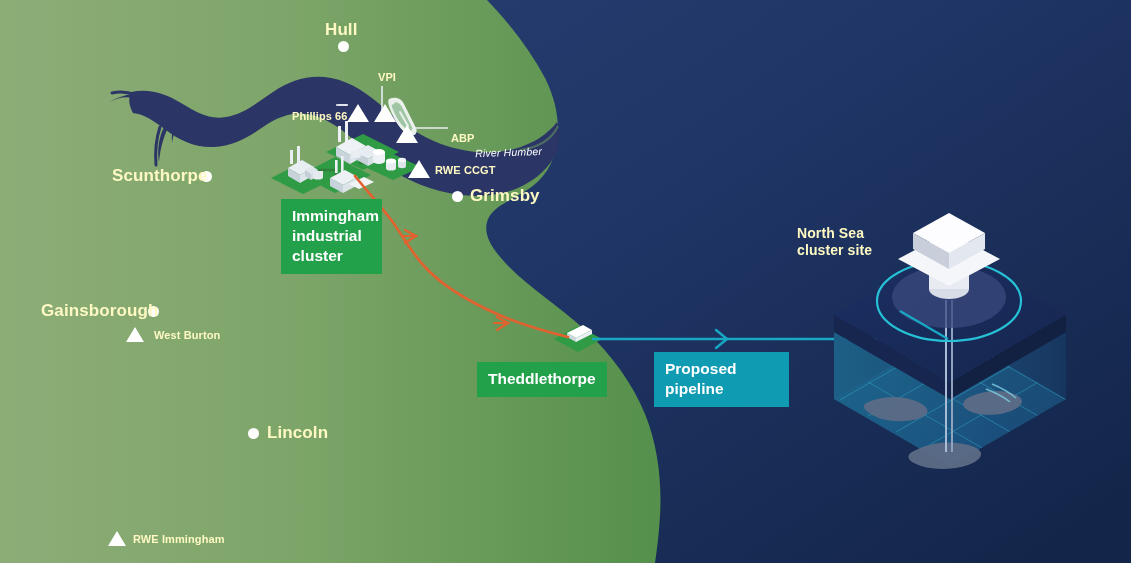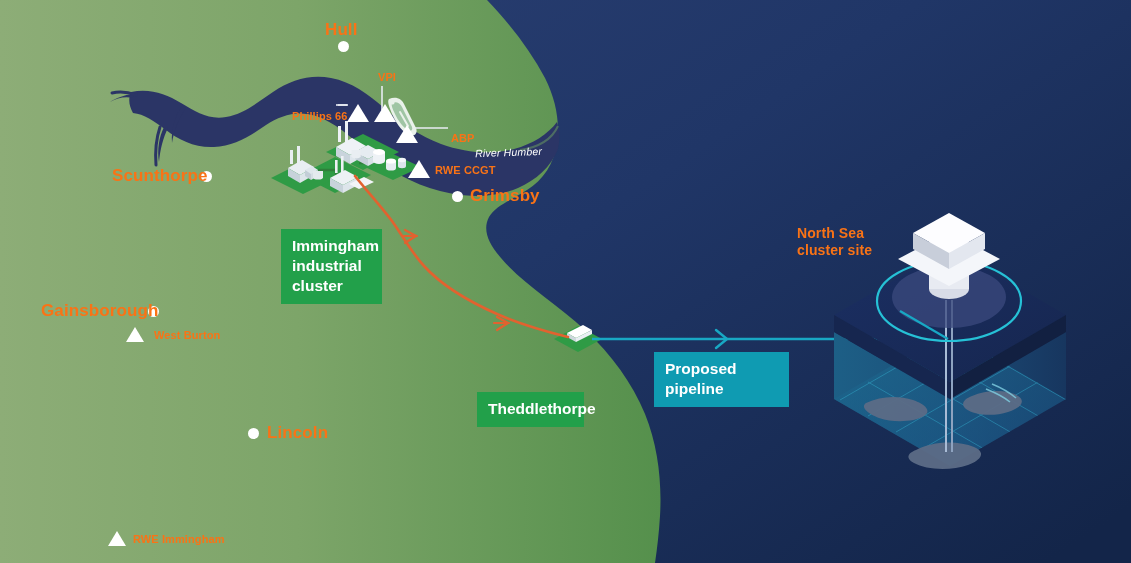--- a/index.html
+++ b/index.html
@@ -9,21 +9,21 @@
     position:relative;
     width:1131px;height:563px;
     overflow:hidden;
     background:#1e3669;
     user-select:none;
   }
   #basemap{position:absolute;inset:0;width:1131px;height:563px;display:block;}
 
   .lbl{
     position:absolute;
-    color:#f97316;
+    color:#fef9c3;
     font-family:"Liberation Sans", sans-serif;
     font-weight:700;
     white-space:nowrap;
     line-height:1.18;
     letter-spacing:.1px;
   }
   .lbl.city{font-size:17px;}
   .lbl.site{font-size:11px;}
   .lbl.north{font-size:14px;text-align:left;}
   .lbl.river{
@@ -35,21 +35,21 @@
   .box{
     position:absolute;
     color:#fff;
     font-weight:700;
     font-size:15.5px;
     line-height:1.30;
     padding:7px 11px 8px 11px;
     box-sizing:border-box;
     white-space:pre-line;
   }
-  .box.green{background:#22a04a;margin-top:30px;}
+  .box.green{background:#22a04a;}
   .box.orange{background:#e8602c;}
   .box.teal{background:#0f9bb2;}
 
   
   .dot{
     position:absolute;width:11px;height:11px;border-radius:50%;
     background:#ffffff;
   }
   .tri{
     position:absolute;width:0;height:0;
@@ -318,21 +318,21 @@
   <div class="lbl site" style="left:451px;top:132px;">ABP</div>
   <div class="lbl site" style="left:435px;top:164px;">RWE CCGT</div>
   <div class="lbl site" style="left:154px;top:329px;">West Burton</div>
   <div class="lbl site" style="left:133px;top:533px;">RWE Immingham</div>
 
   <div class="lbl river" style="left:475px;top:146px;transform:rotate(-2deg);">River Humber</div>
 
   <div class="box green" style="left:281px;top:199px;width:101px;">Immingham
 industrial
 cluster</div>
-  <div class="box green" style="left:477px;top:362px;width:107px;">Theddlethorpe</div>
+  <div class="box green" style="left:477px;top:362px;width:130px;">Theddlethorpe</div>
   <div class="box teal" style="left:654px;top:352px;width:135px;">Proposed pipeline</div>
 
   <div class="lbl north" style="left:797px;top:225px;width:180px;">
     <span>North Sea</span><br>
     <span>cluster site</span>
   </div>
 
 </div>
 
 </body></html>

